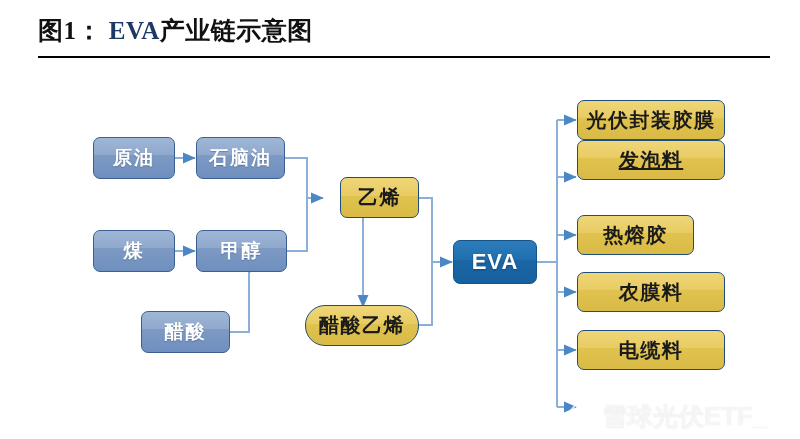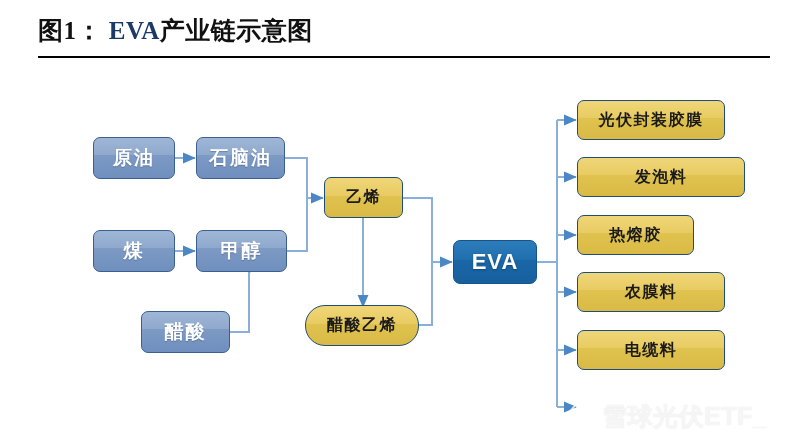--- a/index.html
+++ b/index.html
@@ -84,21 +84,21 @@
     color: #ffffff;
     font-size: 19px;
     letter-spacing: 2px;
     text-shadow: 0 1px 1px rgba(40,60,90,0.35);
   }
 
   .node-gold {
     background: linear-gradient(180deg, #efd678 0%, #e8cb62 45%, #e0c24f 46%, #d9ba45 100%);
     border: 1.5px solid #1f4e79;
     color: #1a1a1a;
-    font-size: 16px;
+    font-size: 20px;
     letter-spacing: 1.5px;
     text-align: right;
   }
 
   .node-eva {
     background: linear-gradient(180deg, #2d7cba 0%, #1f6fb0 45%, #1a66a6 46%, #17609e 100%);
     border: 1.5px solid #16538a;
     color: #ffffff;
     font-family: "Liberation Sans", "DejaVu Sans", sans-serif;
     font-size: 22px;
@@ -205,37 +205,37 @@
     </div>
 
     <div class="node node-blue" style="left:196px; top:168px; width:91px;  height:42px;text-align:right;">
       <span>甲醇</span>
     </div>
 
     <div class="node node-blue" style="left:141px; top:249px; width:89px;  height:42px;text-align:right;">
       <span>醋酸</span>
     </div>
 
-    <div class="node node-gold" style="left:324px; top:115px; width:79px;  height:41px;">
+    <div class="node node-gold" style="left:340px; top:115px; width:79px;  height:41px;">
       <span>乙烯</span>
     </div>
 
     <div class="node node-gold" style="left:305px; top:243px; width:114px; height:41px;border-radius:20px;">
       <span>醋酸乙烯</span>
     </div>
 
     <div class="node node-eva" style="left:453px; top:178px; width:84px;  height:44px;">
       <span>EVA</span>
     </div>
 
     <div class="node node-gold" style="left:577px; top:38px;  width:148px; height:40px;">
       <span>光伏封装胶膜</span>
     </div>
 
-    <div class="node node-gold" style="left:577px; top:95px;  width:168px; height:40px;">
+    <div class="node node-gold" style="left:577px; top:78px;  width:148px; height:40px;text-decoration:underline;">
       <span>发泡料</span>
     </div>
 
     <div class="node node-gold" style="left:577px; top:153px; width:117px; height:40px;">
       <span>热熔胶</span>
     </div>
 
     <div class="node node-gold" style="left:577px; top:210px; width:148px; height:40px;">
       <span>农膜料</span>
     </div>

